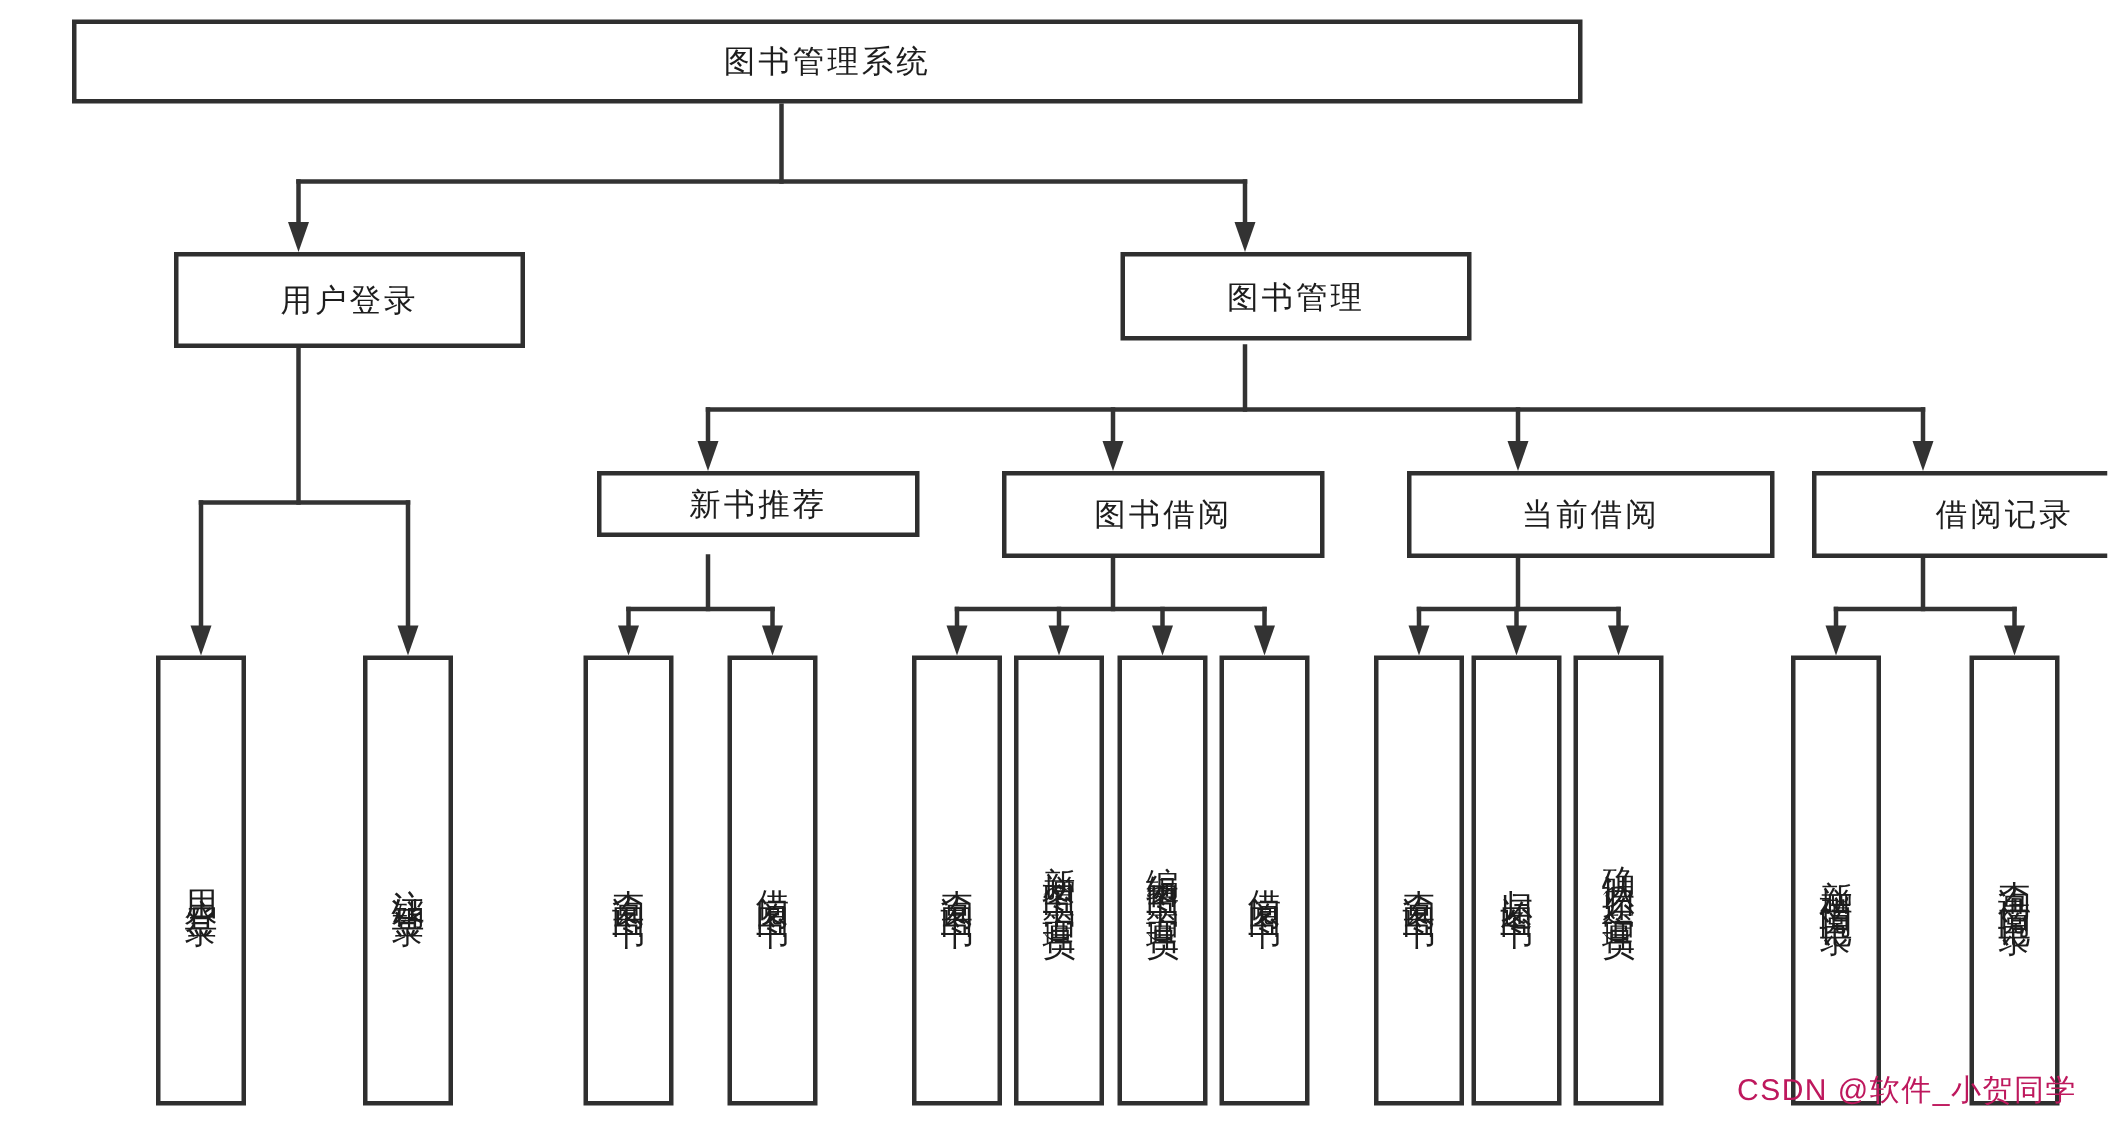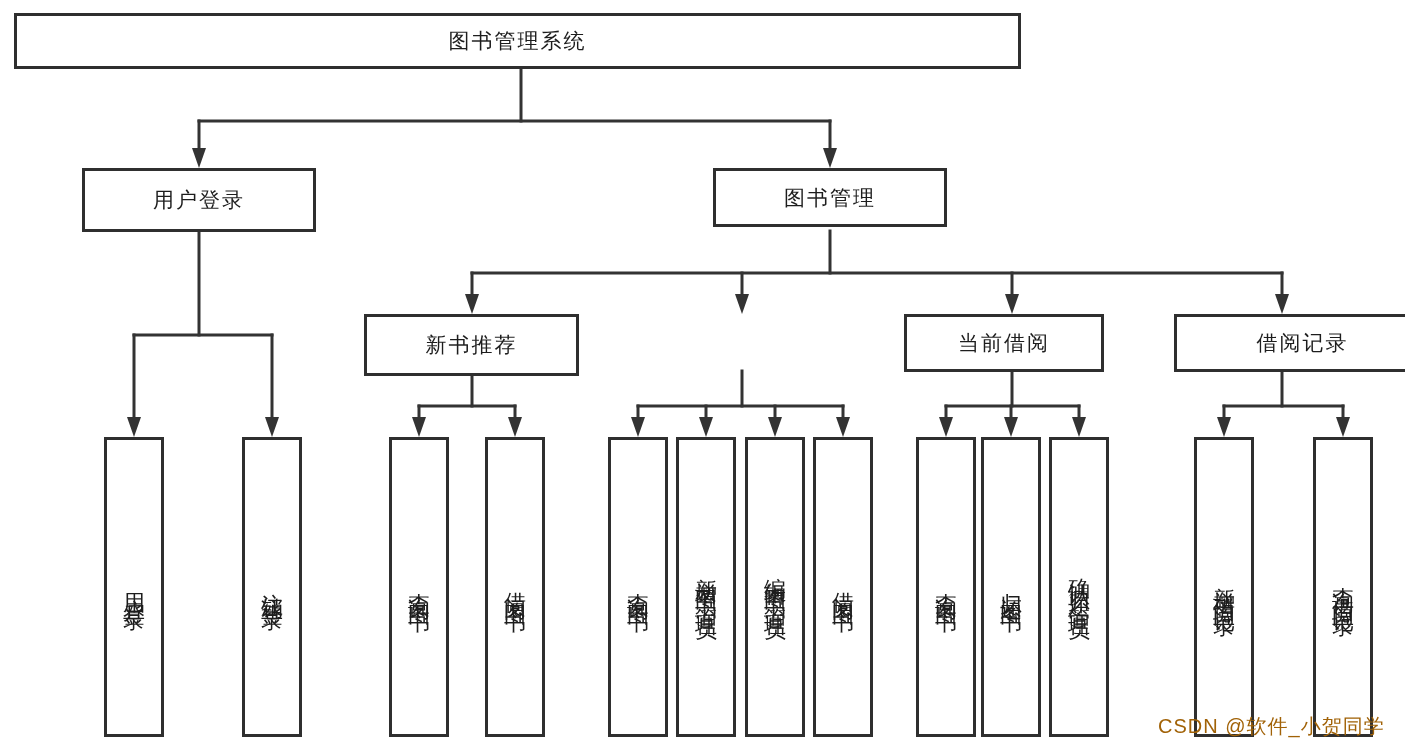--- a/index.html
+++ b/index.html
@@ -29,20 +29,21 @@
     border: 3px solid #2f2f2f;
     background: #ffffff;
     display: flex;
     align-items: center;
     justify-content: center;
     font-size: 21px;
     letter-spacing: 2px;
     color: #1d1d1d;
     font-weight: 500;
     z-index: 2;
+    margin-left: 34px;
   }
   .vbox {
     position: absolute;
     box-sizing: border-box;
     border: 3px solid #2f2f2f;
     background: #ffffff;
     top: 437px;
     width: 60px;
     height: 300px;
     display: flex;
@@ -59,21 +60,21 @@
     font-weight: 500;
     line-height: 1;
     white-space: nowrap;
   }
   .watermark {
     position: absolute;
     left: 1158px;
     top: 713px;
     font-size: 20px;
     letter-spacing: 1px;
-    color: #a16207;
+    color: #be185d;
     z-index: 3;
     white-space: nowrap;
   }
 </style>
 </head>
 <body>
 
 <div id="canvas">
 
   <svg id="connectors" xmlns="http://www.w3.org/2000/svg" viewBox="0 0 1405 747">
@@ -129,22 +130,23 @@
       <polygon points="1217,417 1231,417 1224,437" fill="#333333"></polygon>
       <line x1="1343" y1="406" x2="1343" y2="423" stroke="#333333" stroke-width="3" stroke-linecap="square"></line>
       <polygon points="1336,417 1350,417 1343,437" fill="#333333"></polygon>
     </svg>
 
   <div class="hbox" style="left:14px; top:13px; width:1007px; height:56px;">图书管理系统</div>
 
   <div class="hbox" style="left:82px; top:168px; width:234px; height:64px;">用户登录</div>
   <div class="hbox" style="left:713px; top:168px; width:234px; height:59px;">图书管理</div>
 
-  <div class="hbox" style="left:364px; top:314px; width:215px; height:62px;">新书推荐</div>
-  <div class="hbox" style="left:904px; top:314px; width:200px; height:58px;">当前借阅</div>
+  <div class="hbox" style="left:364px; top:314px; width:215px; height:44px;">新书推荐</div>
+  <div class="hbox" style="left:634px; top:314px; width:215px; height:58px;">图书借阅</div>
+  <div class="hbox" style="left:904px; top:314px; width:245px; height:58px;">当前借阅</div>
   <div class="hbox" style="left:1174px; top:314px; width:257px; height:58px;">借阅记录</div>
 
   <div class="vbox" style="left:104px;">
     <span>用户登录</span>
   </div>
   <div class="vbox" style="left:242px;">
     <span>注销登录</span>
   </div>
 
   <div class="vbox" style="left:389px;">

